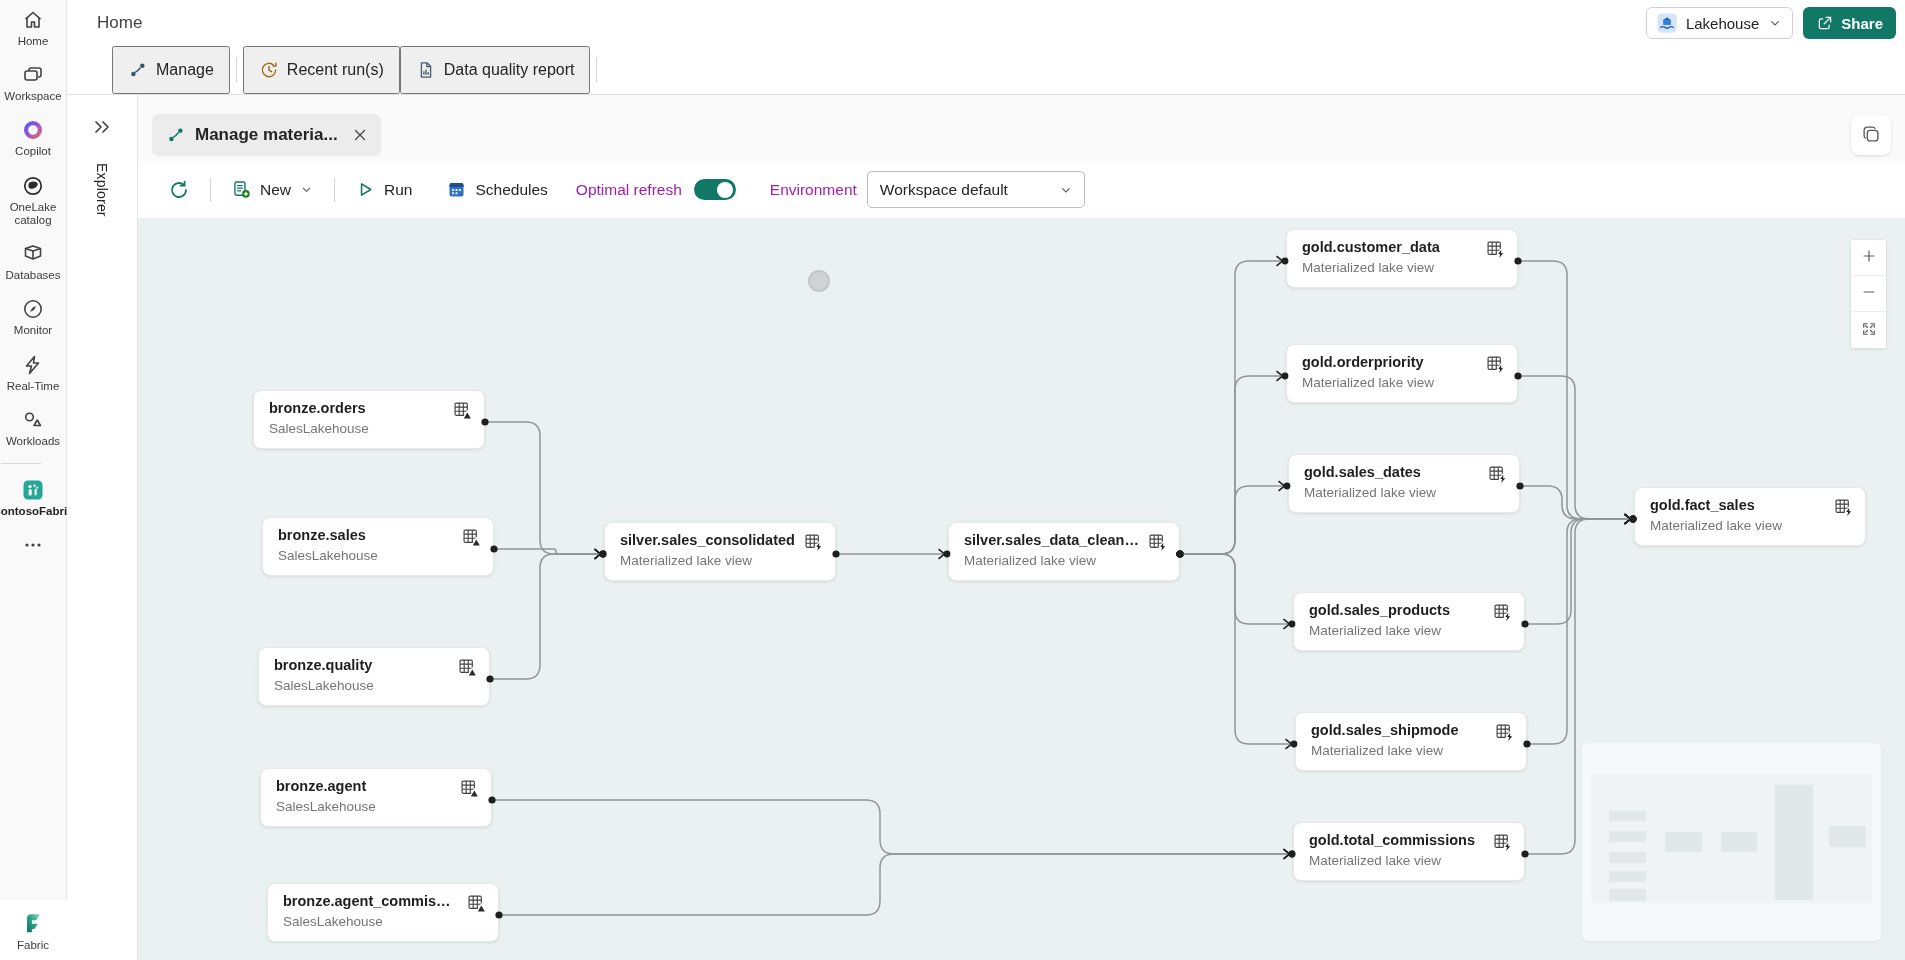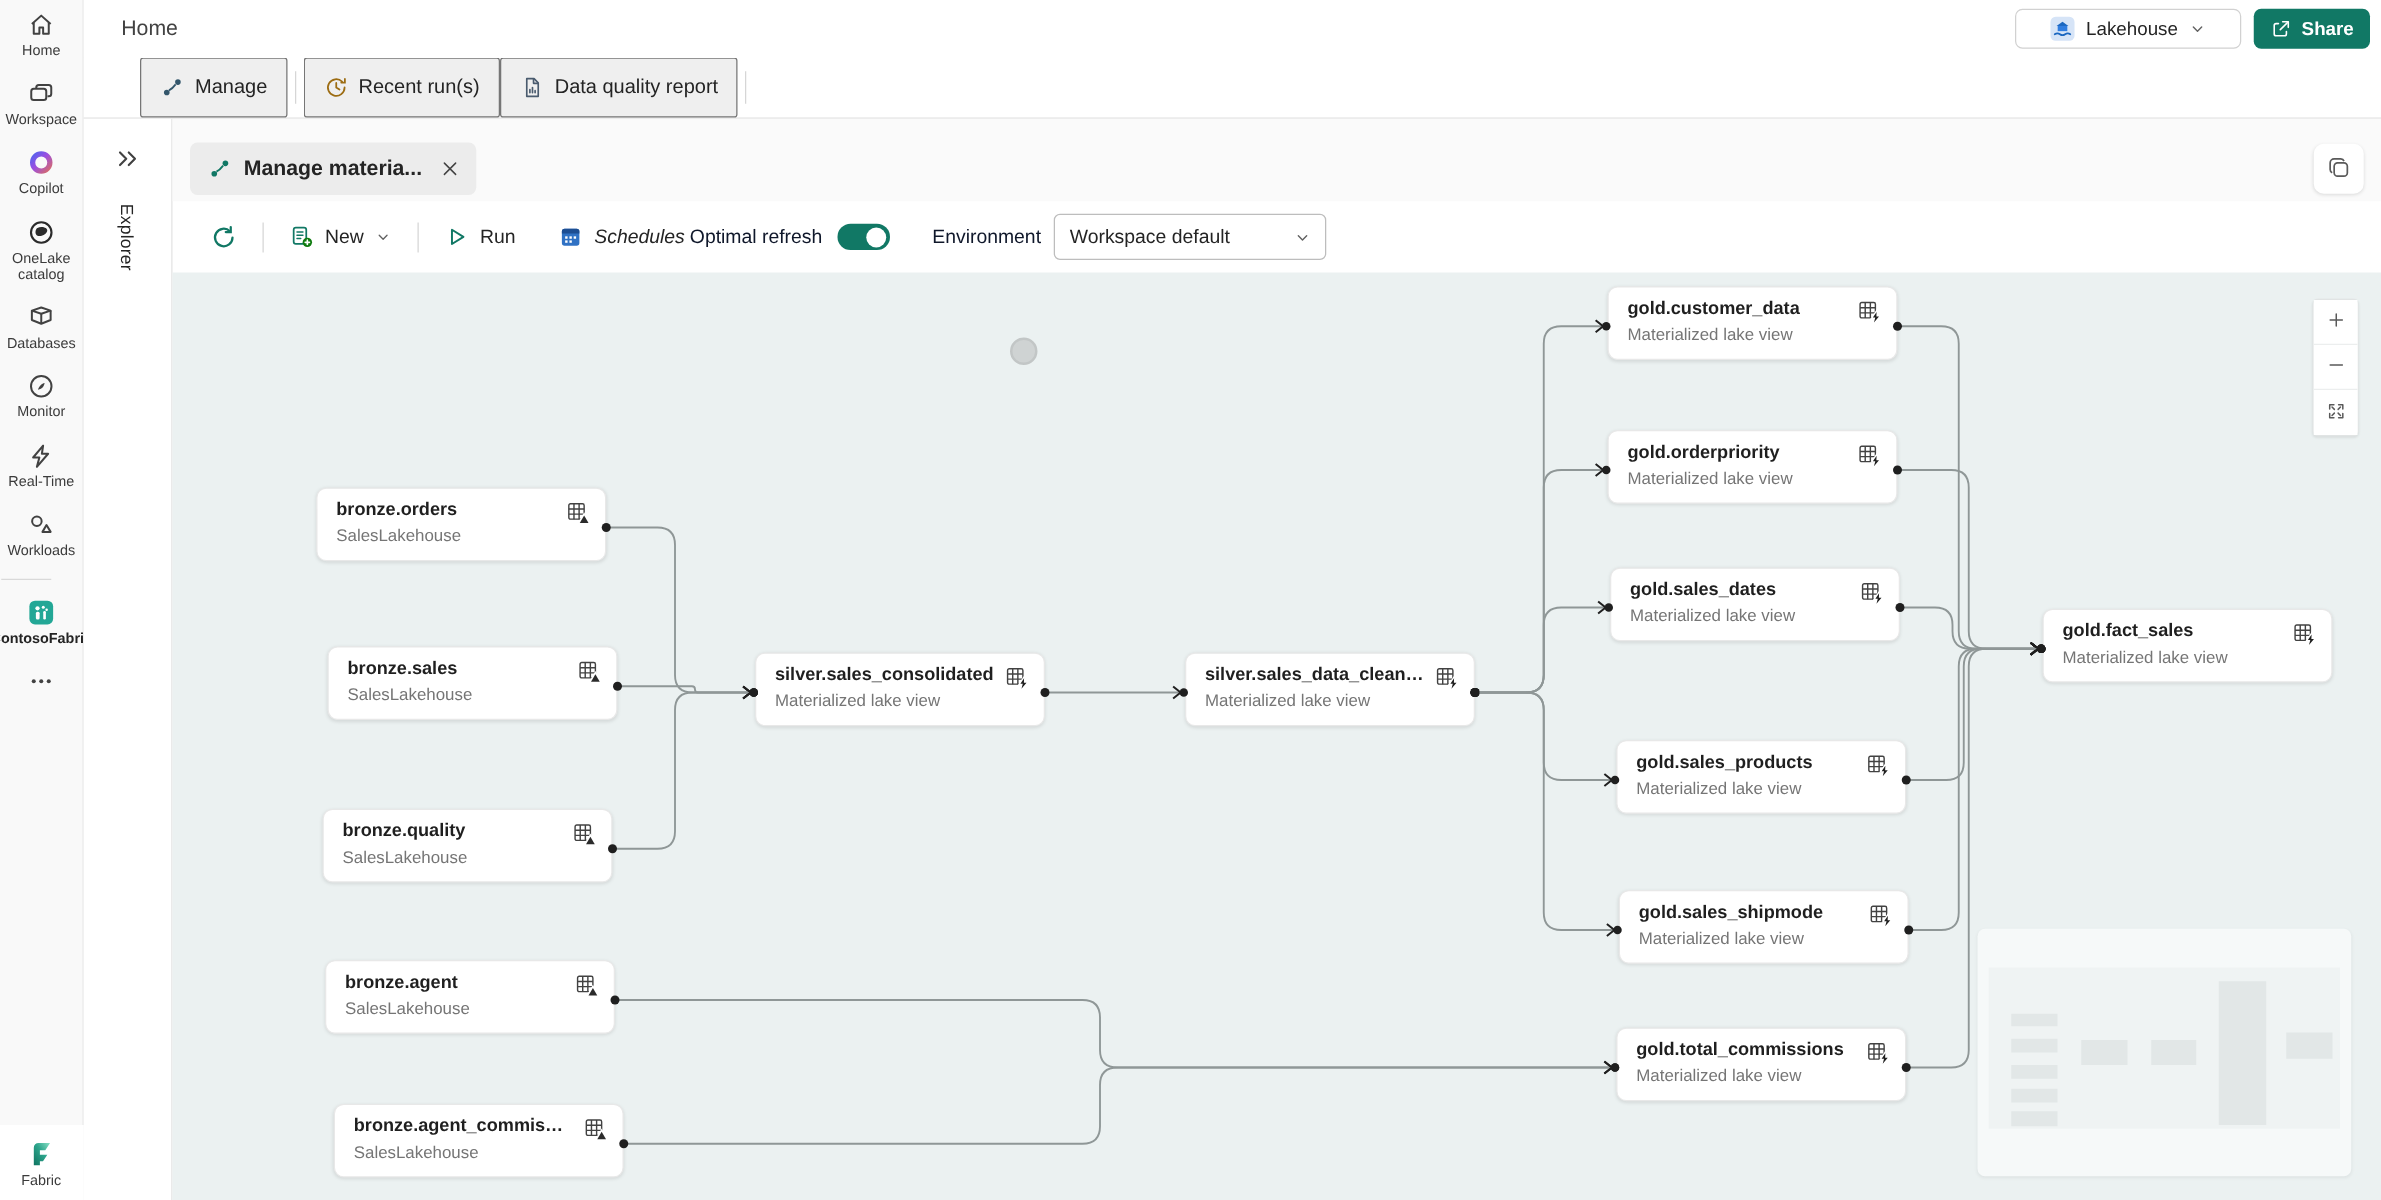--- a/index.html
+++ b/index.html
@@ -21,21 +21,21 @@
 
   
   .main { flex:1; display:flex; flex-direction:column; min-width:0; }
 
   
   .topbar { height:46px; display:flex; align-items:center; padding-left:28px; background:#fff; }
   .top-tabs { display:flex; gap:33px; height:100%; align-items:center; }
   .top-tab { font-size:17px; color:#424242; height:100%; display:flex; align-items:center; cursor:pointer; padding:0 2px; }
   .top-tab.active { font-weight:bold; color:#242424; box-shadow:inset 0 -3px 0 var(--accent); }
   .top-right { margin-left:auto; display:flex; align-items:center; gap:10px; padding-right:9px; }
-  .lh-btn { display:flex; align-items:center; gap:8px; height:32px; padding:0 26px; background:#fff; border:1px solid #d1d1d1; border-radius:6px; font-size:15px; color:#242424; cursor:pointer; }
+  .lh-btn { display:flex; align-items:center; gap:8px; height:32px; padding:0 9px; background:#fff; border:1px solid #d1d1d1; border-radius:6px; font-size:15px; color:#242424; cursor:pointer; }
   .lh-btn .bic { width:22px; height:22px; } .bic svg{ width:100%; height:100%; display:block; }
   .lh-btn .chev { width:16px; height:16px; }
   .share-btn { display:flex; align-items:center; gap:7px; height:32px; padding:0 13px; background:var(--accent); border:none; border-radius:6px; color:#fff; font-size:15px; font-weight:bold; cursor:pointer; }
   .share-btn .bic { width:18px; height:18px; }
 
   
   .ribbon { height:49px; display:flex; align-items:center; padding-left:45px; background:#fff; border-bottom:1px solid #e0e0e0; gap:0; }
   .ribbon-item { display:flex; align-items:center; gap:8px; font-size:16px; color:#242424; cursor:pointer; padding:0 14px; height:100%; }
   .ribbon-item .bic { width:20px; height:20px; }
   .ribbon-item.manage { color:#242424; } .ribbon-item.manage .bic { color:#33566b; }
@@ -60,21 +60,21 @@
   .copy-btn svg { width:22px; height:22px; }
 
   
   .toolbar { height:57px; background:#fff; display:flex; align-items:center; padding-left:26px; }
   .tb-icon-btn { width:30px; height:30px; border:none; background:transparent; cursor:pointer; padding:3px; }
   .tb-icon-btn svg { width:100%; height:100%; }
   .tb-sep { width:1px; height:24px; background:#d6d6d6; margin:0 16px; }
   .tb-btn { display:flex; align-items:center; gap:8px; font-size:15.5px; color:#242424; background:transparent; border:none; cursor:pointer; padding:6px 4px; }
   .tb-btn .bic { width:21px; height:21px; }
   .tb-btn .chev { width:15px; height:15px; }
-  .tb-label { font-size:15.5px; color:#0f172a; }
+  .tb-label { font-size:15.5px; color:#a21caf; }
   .toggle { width:42px; height:21px; border-radius:11px; background:var(--accent); position:relative; margin-left:12px; cursor:pointer; border:none; }
   .toggle .knob { position:absolute; right:3px; top:2.5px; width:16px; height:16px; border-radius:50%; background:#fff; }
   .env-select { display:flex; align-items:center; justify-content:space-between; width:218px; height:37px; border:1px solid #bdbdbd; border-radius:5px; background:#fff; padding:0 10px 0 12px; font-size:15.5px; color:#242424; cursor:pointer; }
   .env-select .chev { width:16px; height:16px; }
 
   
   .canvas { position:relative; flex:1; background:#ebf1f1; overflow:hidden; }
   #edge-layer { position:absolute; inset:0; z-index:3; pointer-events:none; }
   .node { position:absolute; width:232px; height:59px; background:#fff; border:1px solid #e8e8e8; border-radius:8px; box-shadow:0 1px 3px rgba(0,0,0,.10); z-index:2; padding:9px 40px 0 15px; cursor:pointer; }
   .node-title { font-size:14.5px; font-weight:bold; color:#1f1f1f; white-space:nowrap; overflow:hidden; text-overflow:ellipsis; }
@@ -345,21 +345,21 @@
           </button>
           <span class="tb-sep"></span>
           <button class="tb-btn" style="margin-right:26px;">
             <span class="bic">
                 <svg viewBox="0 0 24 24" fill="none" stroke="#117865" stroke-width="1.8" stroke-linejoin="round">
                   <path d="M7.5 5.5v13L18 12z"></path>
                 </svg>
               </span>
             <span>Run</span>
           </button>
-          <button class="tb-btn" style="font-style:italic;">
+          <button class="tb-btn" style="margin-right:24px;">
             <span class="bic">
                 <svg viewBox="0 0 24 24">
                   <rect x="4" y="4.5" width="16" height="15.5" rx="2.5" fill="#3072c4"></rect>
                   <path d="M4 9h16V7a2.5 2.5 0 0 0-2.5-2.5h-11A2.5 2.5 0 0 0 4 7z" fill="#1d4e92"></path>
                   <rect x="7" y="11.5" width="2.2" height="2.2" fill="#fff"></rect>
                   <rect x="10.9" y="11.5" width="2.2" height="2.2" fill="#fff"></rect>
                   <rect x="14.8" y="11.5" width="2.2" height="2.2" fill="#fff"></rect>
                   <rect x="7" y="15.2" width="2.2" height="2.2" fill="#fff"></rect>
                   <rect x="10.9" y="15.2" width="2.2" height="2.2" fill="#fff"></rect>
                 </svg>

